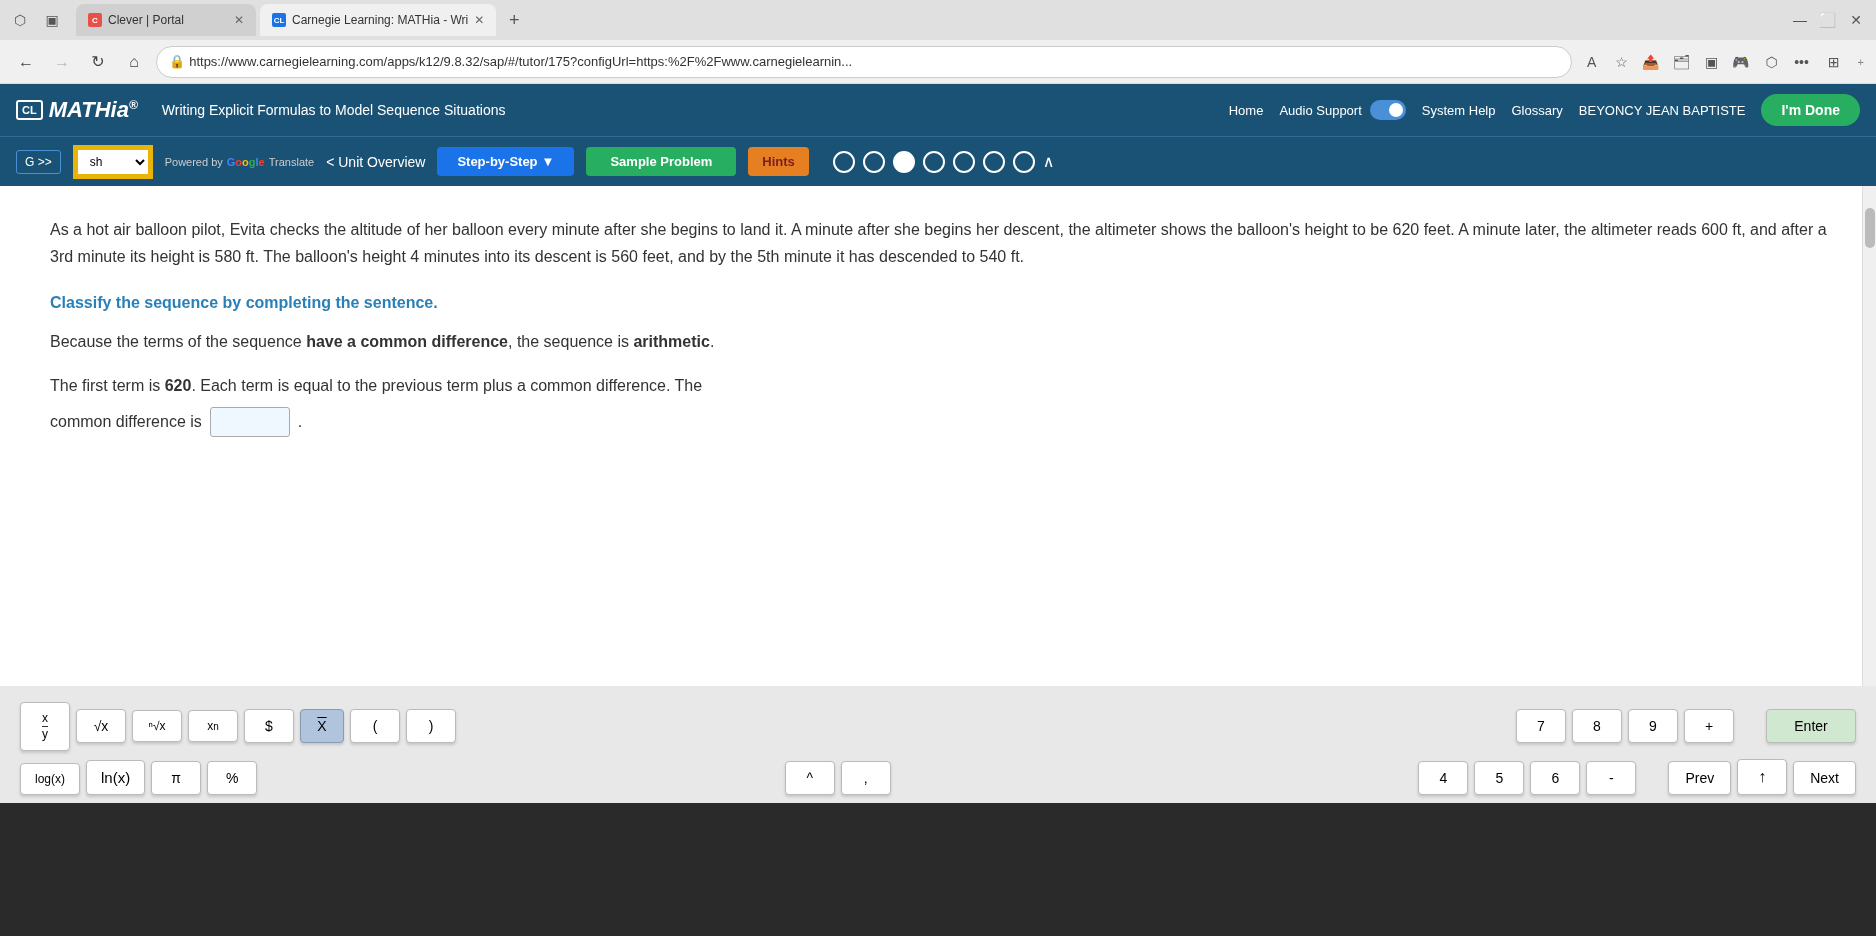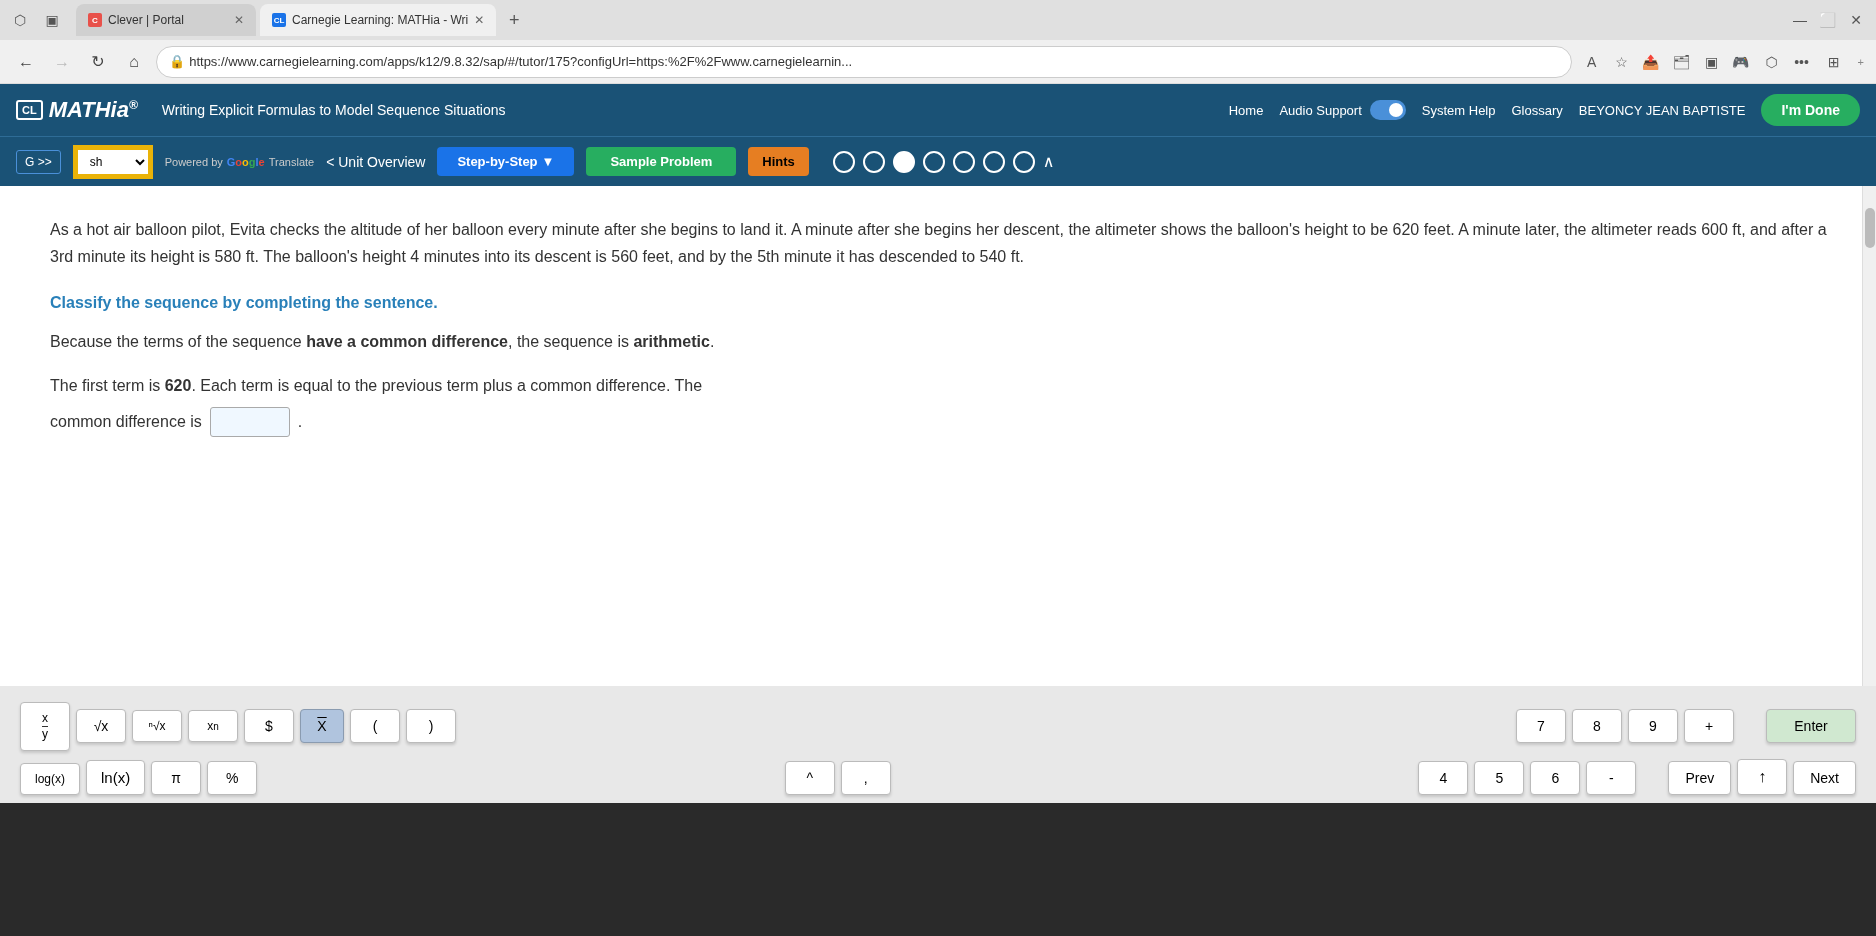--- a/index.html
+++ b/index.html
@@ -317,21 +317,21 @@
       border: none;
       padding: 7px 24px;
       border-radius: 4px;
       font-size: 13px;
       font-weight: bold;
       cursor: pointer;
     }
 
     .hints-btn {
       background: #e67e22;
-      color: #000000;
+      color: #7f1d1d;
       border: none;
       padding: 7px 14px;
       border-radius: 4px;
       font-size: 13px;
       font-weight: bold;
       cursor: pointer;
     }
 
     .progress-circles {
       display: flex;

